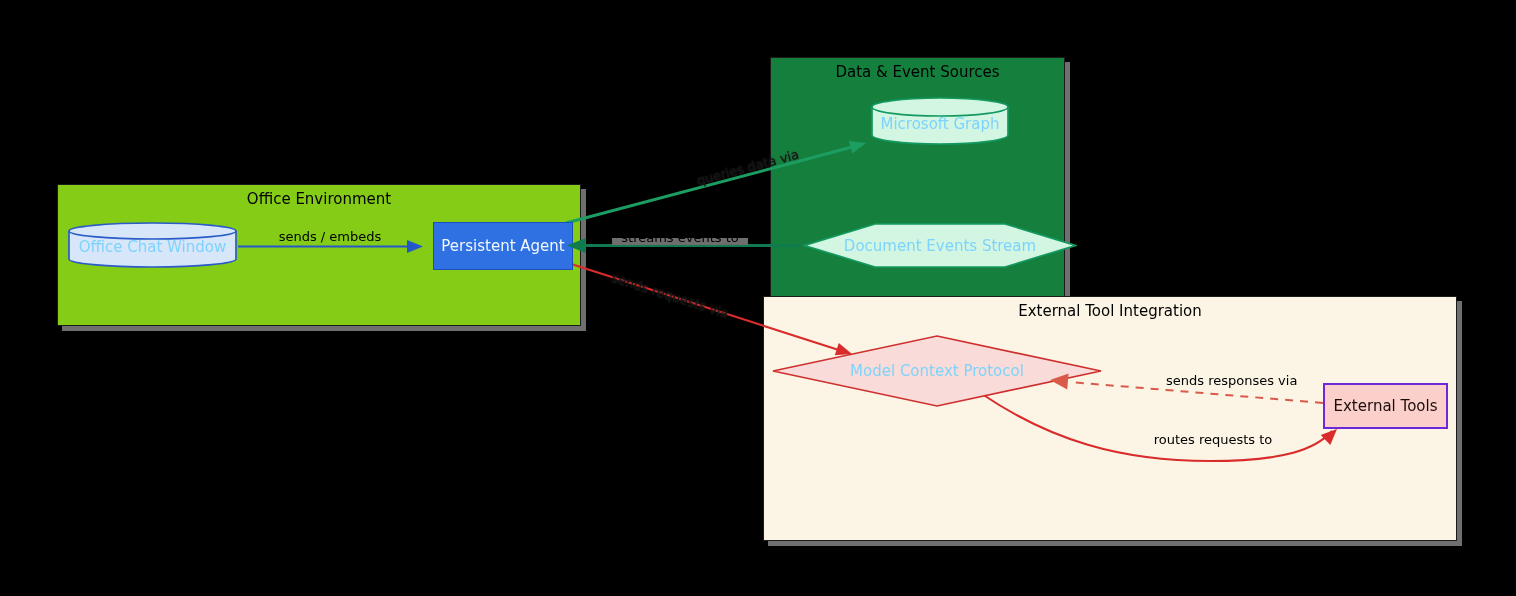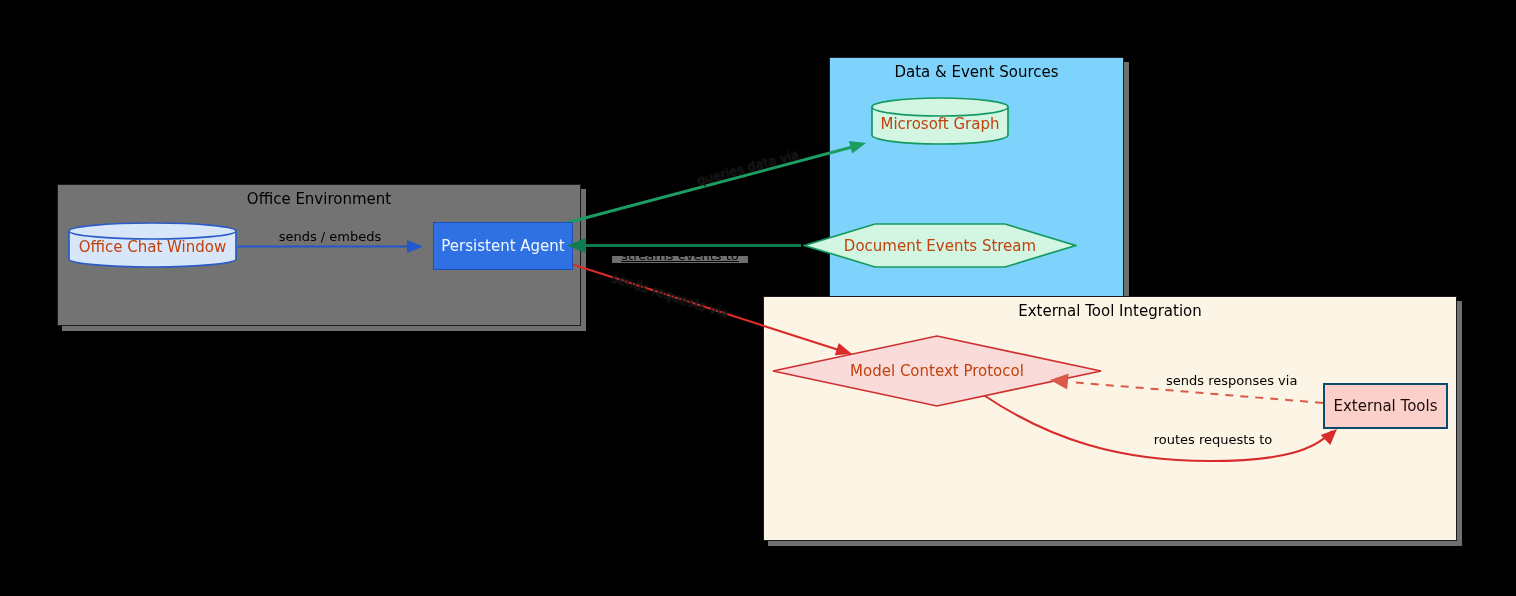--- a/index.html
+++ b/index.html
@@ -4,44 +4,44 @@
 <style>
   html,body{margin:0;padding:0;background:#000;}
   .canvas{position:relative;width:1516px;height:596px;background:#000;
           font-family:"DejaVu Sans","Liberation Sans",sans-serif;overflow:hidden;}
   .cluster{position:absolute;border:1.6px solid #1b1b1b;box-shadow:5px 5px 0 #6f6f6f;box-sizing:border-box;}
   .cluster-title{position:absolute;top:5px;left:0;right:0;text-align:center;
                  font-size:15px;color:#000;}
   .layer{position:absolute;left:0;top:0;width:1516px;height:596px;pointer-events:none;}
   .node{position:absolute;}
   .node-label{position:absolute;left:0;top:0;right:0;bottom:0;display:flex;
-              align-items:center;justify-content:center;font-size:15px;color:#c2410c;
+              align-items:center;justify-content:center;font-size:15px;color:#7dd3fc;
               white-space:nowrap;}
   .box-node{display:flex;align-items:center;justify-content:center;font-size:15px;
             box-sizing:border-box;white-space:nowrap;}
   .agent-box{background:#2f70e2;border:1.7px solid #1c50b8;color:#f2f8ff;}
-  .tools-box{background:#fbcfca;border:2px solid #0c4a6e;color:#1c0d0c;}
+  .tools-box{background:#fbcfca;border:2px solid #6d28d9;color:#1c0d0c;}
   .edge-label{position:absolute;font-size:13px;color:#000;text-align:center;
               white-space:nowrap;line-height:16px;}
   .silhouette{background:linear-gradient(180deg,rgba(0,0,0,0) 50%,#6e6e6e 50%,#6e6e6e 96%,rgba(0,0,0,0) 96%);
               color:#000;}
   .hidden-label{color:#131313;text-shadow:0 0 2px #2c2c2c;}
   .rot-up{transform:rotate(-15deg);}
   .rot-down{transform:rotate(17.5deg);}
 </style>
 </head>
 <body>
 
 <div class="canvas">
 
-  <div class="cluster" style="left:57px;top:184px;width:524px;height:142px;background:#737373;">
+  <div class="cluster" style="left:57px;top:184px;width:524px;height:142px;background:#84cc16;">
     <div class="cluster-title">Office Environment</div>
   </div>
 
-  <div class="cluster" style="left:829px;top:57px;width:295px;height:291px;background:#7dd3fc;">
+  <div class="cluster" style="left:770px;top:57px;width:295px;height:291px;background:#15803d;">
     <div class="cluster-title">Data &amp; Event Sources</div>
   </div>
 
   <div class="cluster" style="left:763px;top:296px;width:694px;height:245px;background:#fcf5e5;">
     <div class="cluster-title">External Tool Integration</div>
   </div>
 
   <svg class="layer">
     <line x1="238" y1="246.5" x2="409" y2="246.5" stroke="#2457c9" stroke-width="2"></line>
     <line x1="566" y1="223" x2="856" y2="146" stroke="#1c9e63" stroke-width="3"></line>
@@ -95,21 +95,21 @@
     <polygon points="567,245.5 586,238 586,253" fill="#0f7b4f"></polygon>
     <polygon points="852,354 834.8,355.2 838.8,342.9" fill="#d92b2b"></polygon>
     <polygon points="1337,429 1330.3,445 1320.7,435" fill="#d92b2b"></polygon>
     <polygon points="1050,380 1068.6,373.5 1067.2,389.5" fill="#da5a4a"></polygon>
   </svg>
 
   <div class="edge-label" style="left:266px;top:229px;width:128px;">sends / embeds</div>
 
   <div class="edge-label hidden-label rot-up" style="left:686px;top:160px;width:124px;">queries data via</div>
 
-  <div class="edge-label silhouette" style="left:612px;top:248px;width:136px;text-decoration:underline;">streams events to</div>
+  <div class="edge-label silhouette" style="left:612px;top:230px;width:136px;">streams events to</div>
 
   <div class="edge-label hidden-label rot-down" style="left:608px;top:288px;width:124px;">sends requests via</div>
 
   <div class="edge-label" style="left:1153px;top:432px;width:120px;">routes requests to</div>
 
   <div class="edge-label" style="left:1150px;top:373px;width:130px;margin-left:16px;">sends responses via</div>
 
 </div>
 
 </body></html>

